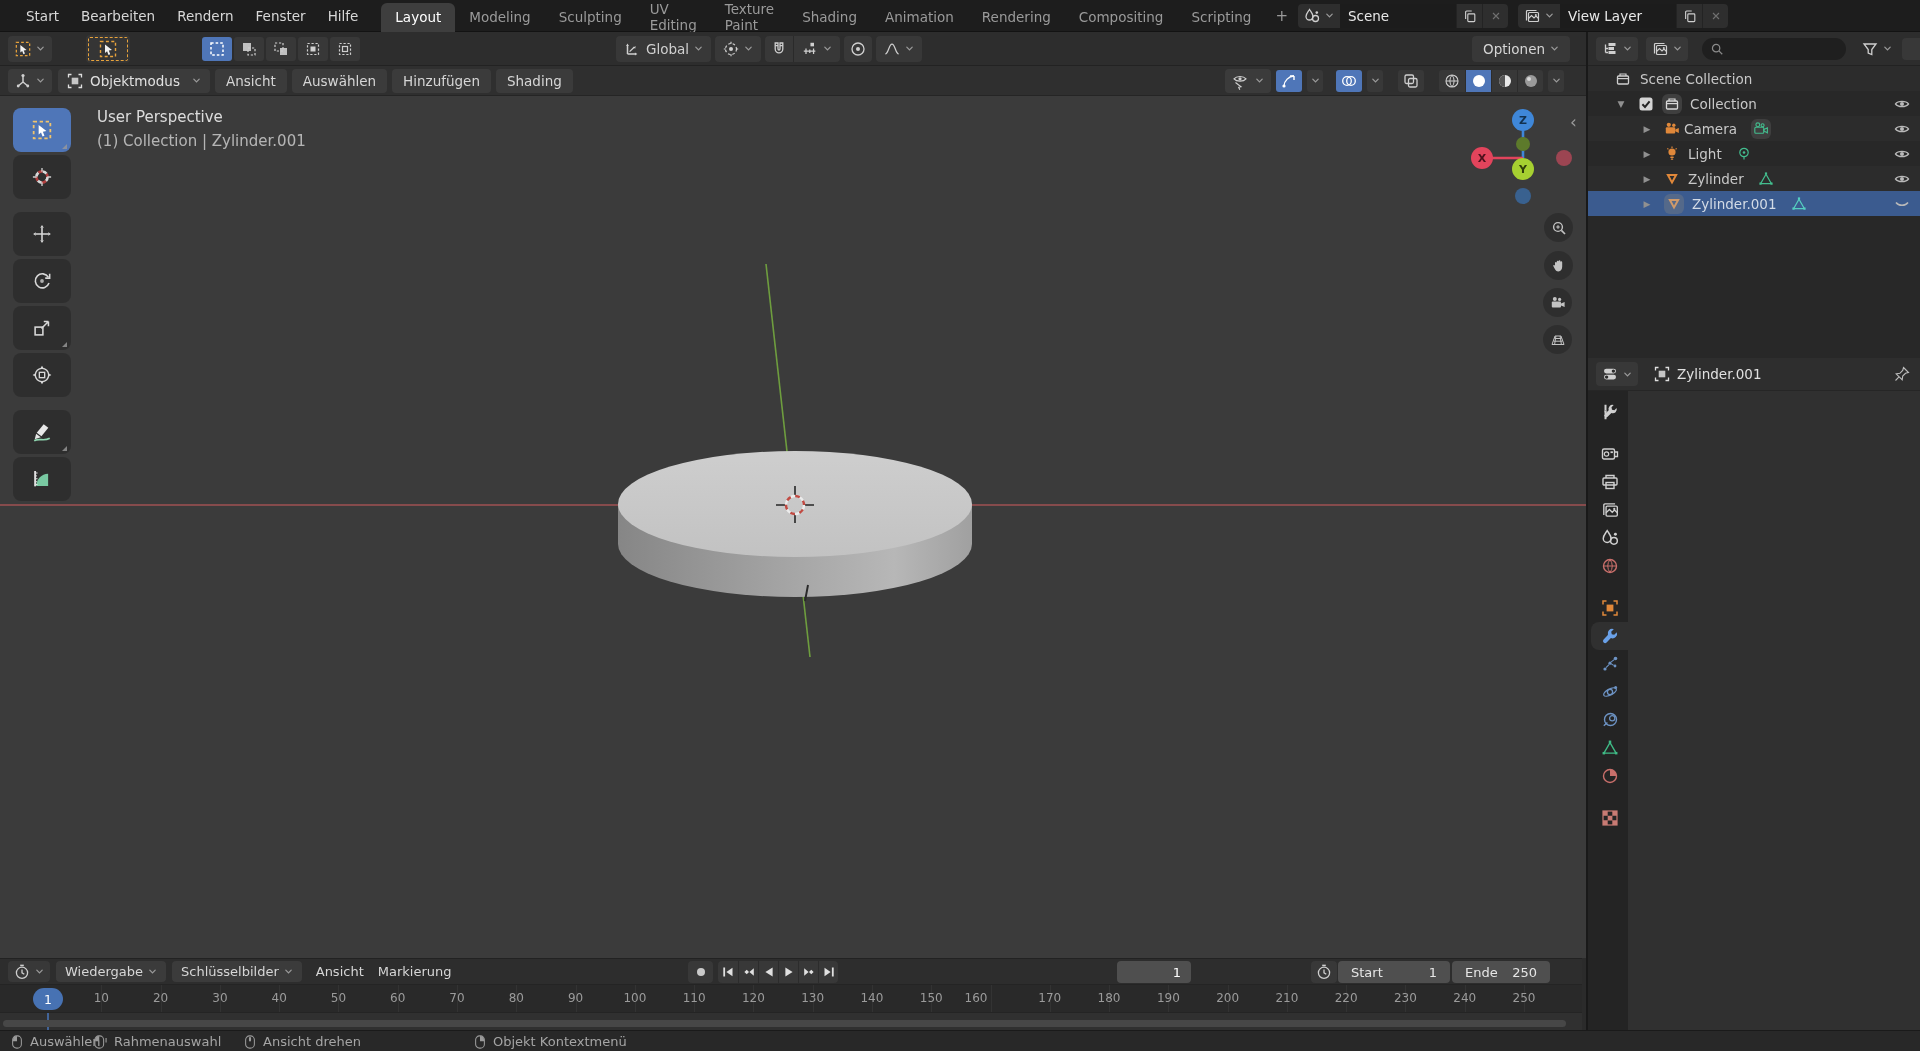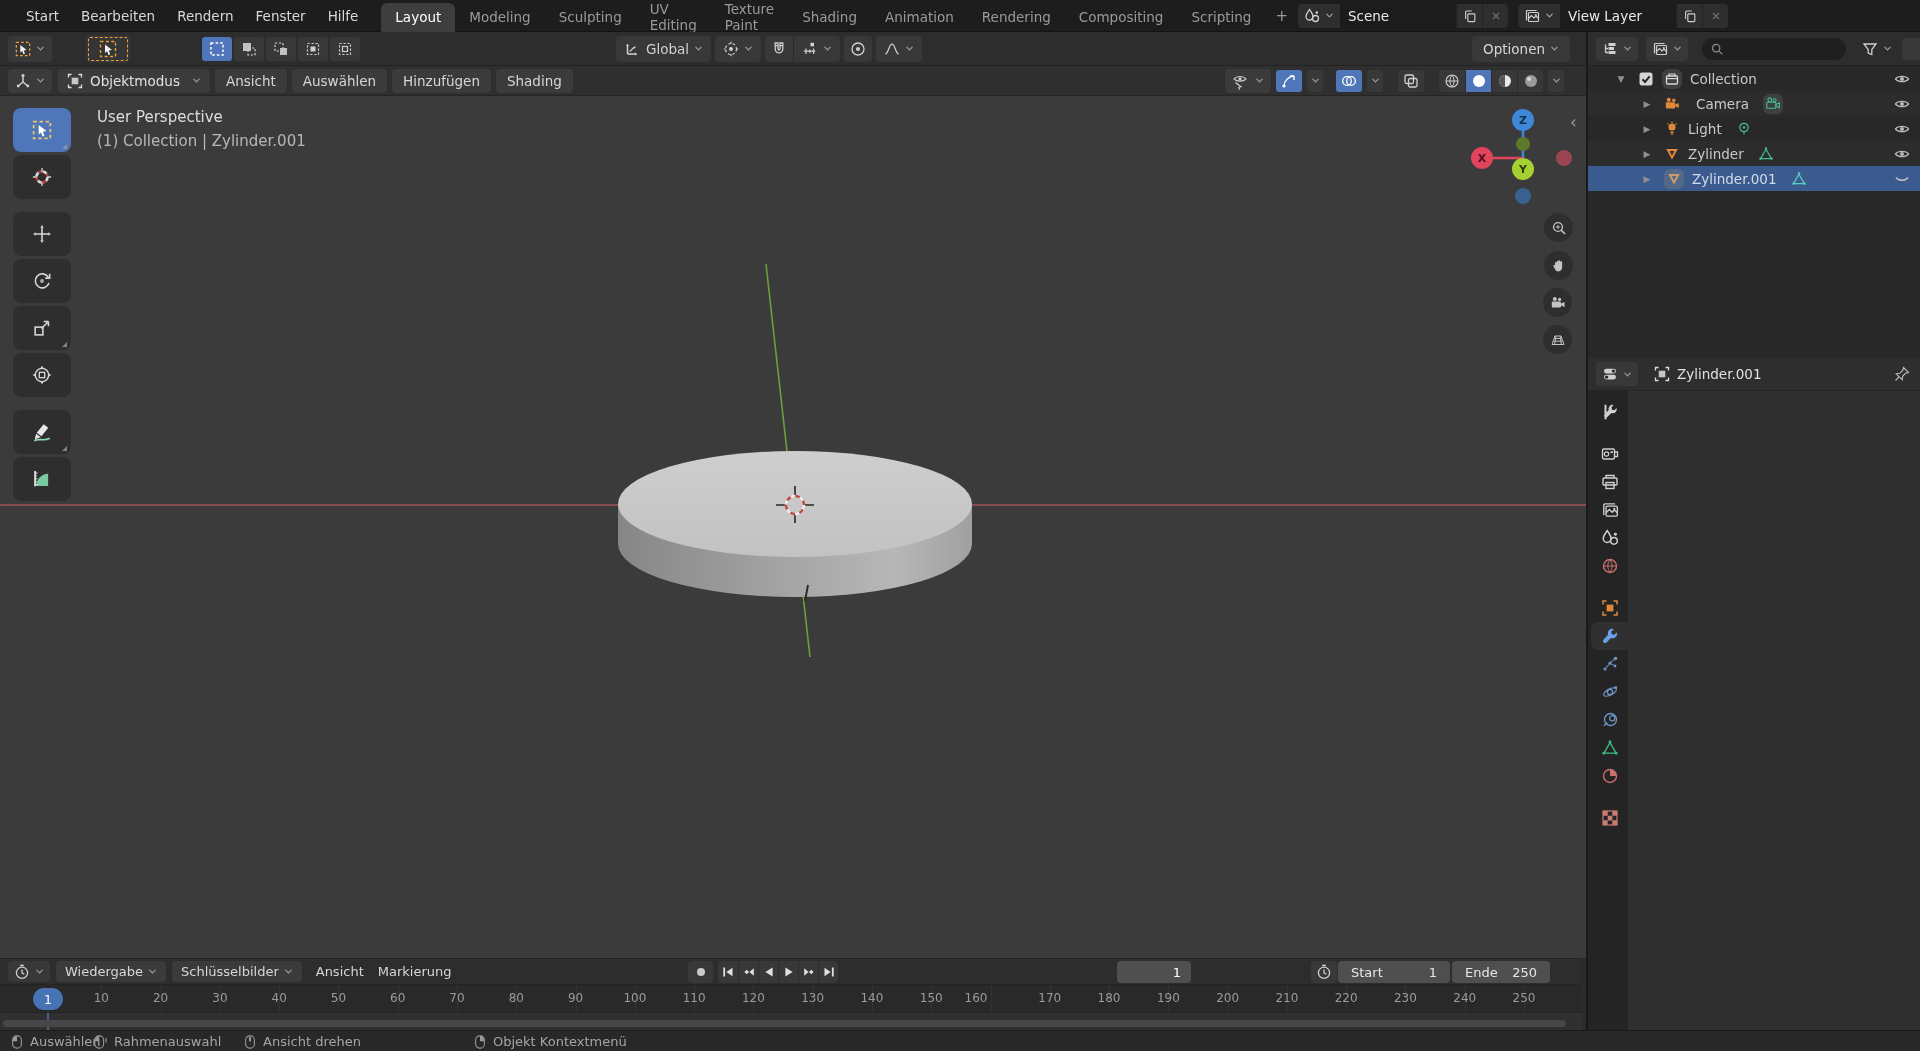--- a/index.html
+++ b/index.html
@@ -735,20 +735,31 @@
           </span>
           <span class="ico chev">
             <svg viewBox="0 0 10 10">
               <path d="M2 3.5 L5 6.5 L8 3.5" fill="none" stroke="currentColor" stroke-width="1.4" stroke-linecap="round"></path>
             </svg>
           </span>
         </span>
       <span class="oh-sliver"></span>
     </div>
     <div id="out-rows">
+        <div class="out-row odd">
+          <span style="width: 27px;"></span>
+          <span class="ico s16" style="color: rgb(207, 207, 207);">
+            <svg viewBox="0 0 16 16">
+              <rect x="2.5" y="5" width="11" height="8" rx="1" fill="none" stroke="currentColor" stroke-width="1.3"></rect>
+              <path d="M2.5 7.6 H13.5" stroke="currentColor" stroke-width="1.2"></path>
+              <path d="M5 5 V3 h6 v2" fill="none" stroke="currentColor" stroke-width="1.2"></path>
+            </svg>
+          </span>
+          <span style="margin-left: 9px;">Scene Collection</span>
+        </div>
         <div class="out-row">
           <span class="caret" style="margin-left: 26px;">▼</span>
           <span class="ico s16" style="margin-left: 10px;">
             <svg viewBox="0 0 16 16">
               <rect x="1.5" y="1.5" width="13" height="13" rx="2.5" fill="#d4d4d4"></rect>
               <path d="M4.4 8.3 L7 10.9 L11.6 5.4" stroke="#242424" stroke-width="2" fill="none"></path>
             </svg>
           </span>
           <span class="iconbg ico-wrap" style="margin-left: 8px; display: inline-flex;">
             <span class="ico s16" style="color: rgb(217, 217, 217);">
@@ -772,21 +783,21 @@
           <span class="ico-wrap" style="margin-left: 10px; display: inline-flex;">
             <span class="ico s16" style="color: rgb(224, 136, 58);">
               <svg viewBox="0 0 16 16">
                 <circle cx="4.8" cy="3.8" r="2.1" fill="currentColor"></circle>
                 <circle cx="9.8" cy="4.3" r="1.7" fill="currentColor"></circle>
                 <rect x="1.8" y="6.3" width="9.4" height="6.2" rx="1" fill="currentColor"></rect>
                 <path d="M11.2 8.6 L14.8 6.9 v5 L11.2 10.2 Z" fill="currentColor"></path>
               </svg>
             </span>
           </span>
-          <span style="margin-left: 16px;">Camera</span>
+          <span style="margin-left: 4px;">Camera</span>
           <span class="iconbg " style="display: inline-flex; margin-left: 14px;">
             <span class="ico s16" style="color: rgb(67, 189, 142);">
               <svg viewBox="0 0 16 16">
                 <circle cx="4.8" cy="3.8" r="1.9" fill="none" stroke="currentColor" stroke-width="1.1"></circle>
                 <circle cx="9.6" cy="4.2" r="1.5" fill="none" stroke="currentColor" stroke-width="1.1"></circle>
                 <rect x="1.8" y="6.3" width="9" height="6" rx="1" fill="none" stroke="currentColor" stroke-width="1.1"></rect>
                 <path d="M10.8 8.4 L14.4 6.8 v5 L10.8 10 Z" fill="none" stroke="currentColor" stroke-width="1.1"></path>
               </svg>
             </span>
           </span>

